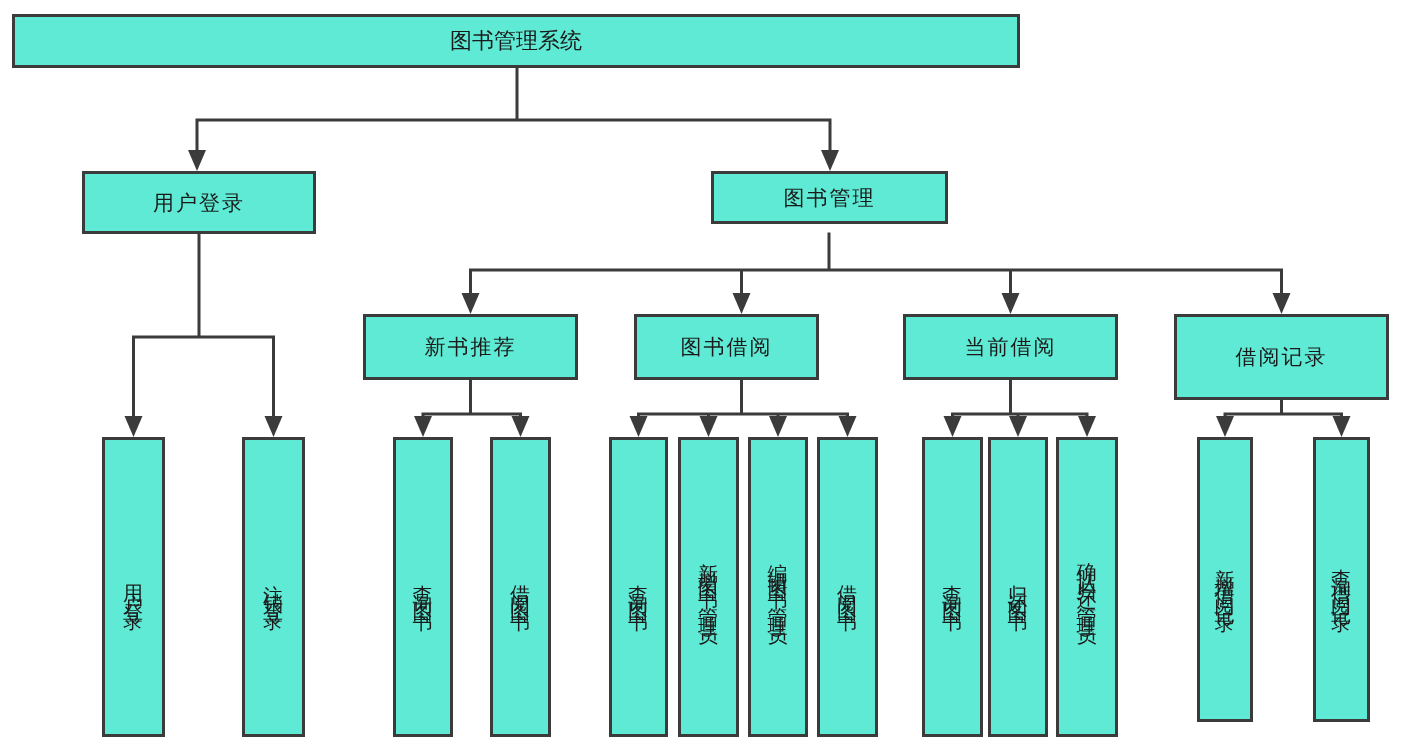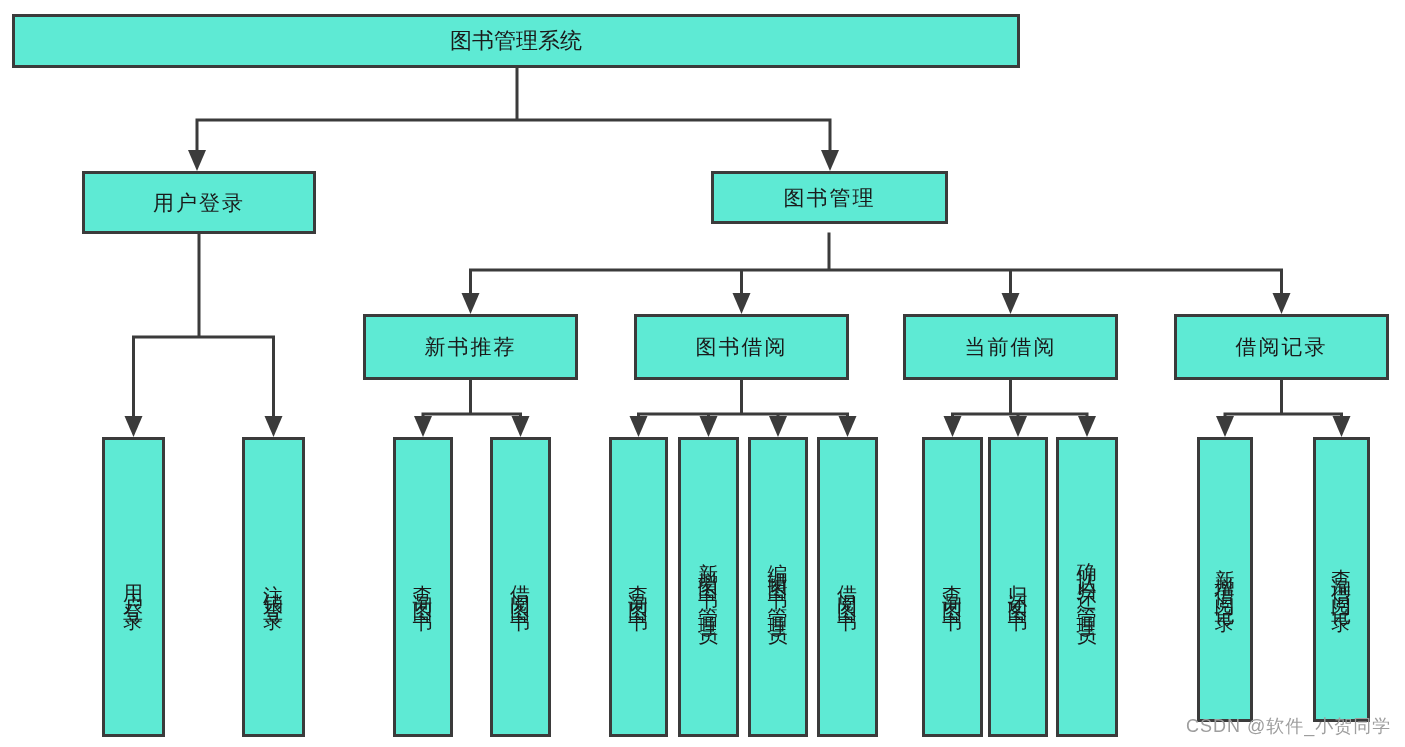--- a/index.html
+++ b/index.html
@@ -132,27 +132,27 @@
   <div class="node header" style="left:82px; top:171px; width:234px; height:63px;">
     <span>用户登录</span>
   </div>
   <div class="node header" style="left:711px; top:171px; width:237px; height:53px;">
     <span>图书管理</span>
   </div>
 
   <div class="node header" style="left:363px; top:314px; width:215px; height:66px;font-family:Liberation Mono, monospace;">
     <span>新书推荐</span>
   </div>
-  <div class="node header" style="left:634px; top:314px; width:215px; height:66px;">
+  <div class="node header" style="left:634px; top:314px; width:185px; height:66px;">
     <span>图书借阅</span>
   </div>
   <div class="node header" style="left:903px; top:314px; width:215px; height:66px;">
     <span>当前借阅</span>
   </div>
-  <div class="node header" style="left:1174px; top:314px; width:215px; height:66px;">
+  <div class="node header" style="left:1174px; top:314px; width:215px; height:86px;">
     <span>借阅记录</span>
   </div>
 
   <div class="node leaf" style="left:102px; width:63px;">
     <span class="vtext">用户登录</span>
   </div>
   <div class="node leaf" style="left:242px; width:63px;">
     <span class="vtext">注销登录</span>
   </div>
 
@@ -186,15 +186,14 @@
     <span class="vtext">确认归还（管理员）</span>
   </div>
 
   <div class="node leaf" style="left:1197px; width:56px; height:285px;">
     <span class="vtext">新增借阅记录</span>
   </div>
   <div class="node leaf" style="left:1313px; width:57px; height:285px;">
     <span class="vtext">查询借阅记录</span>
   </div>
 
-  <div class="watermark">CSDN @软件_小贺同学</div>
 
 </div>
 
 </body></html>

